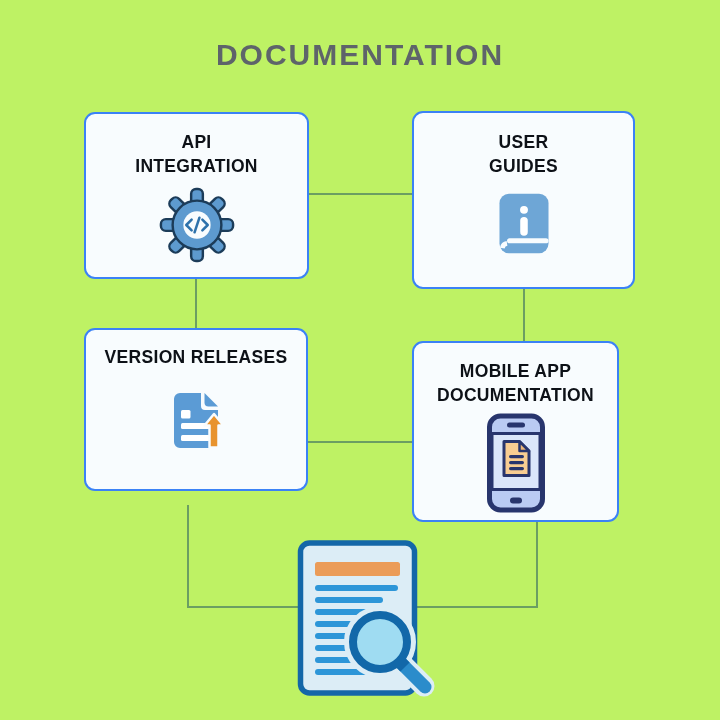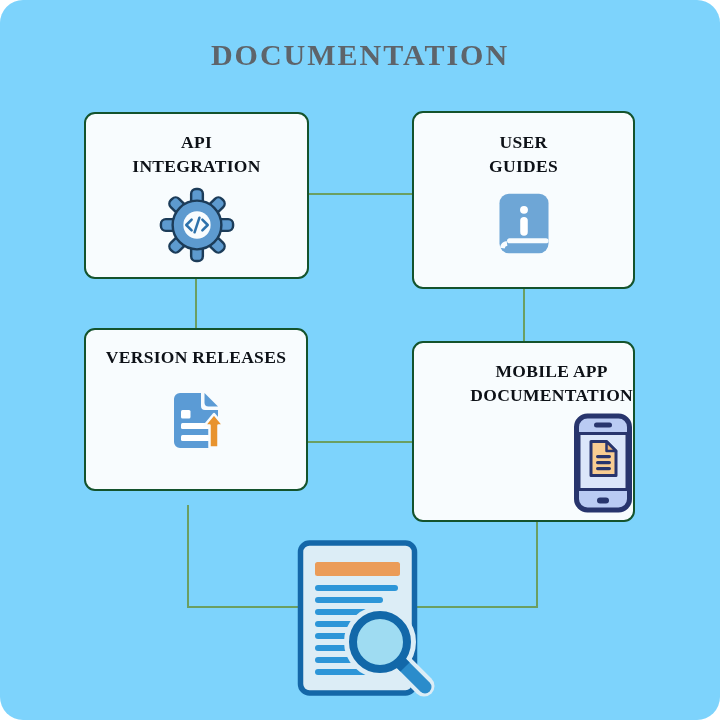--- a/index.html
+++ b/index.html
@@ -1,40 +1,39 @@
 <!DOCTYPE html>
 <html><head>
 <meta charset="utf-8">
 <style>
   html,body{margin:0;padding:0;}
   .canvas{
     position:relative;width:720px;height:720px;overflow:hidden;
-    background:#7dd3fc;
-    font-family:Liberation Serif, serif;
-    border-radius:23px;
+    background:#bef264;
+    font-family:Liberation Sans, sans-serif;
   }
   .title{
     position:absolute;left:0;top:38px;width:720px;
     text-align:center;font-size:30px;font-weight:bold;
     letter-spacing:2px;color:#5e646a;
   }
   .node{
     position:absolute;box-sizing:border-box;
-    background:#f8fcfe;border:2px solid #14532d;border-radius:11px;
+    background:#f8fcfe;border:2px solid #3b82f6;border-radius:11px;
     display:flex;flex-direction:column;align-items:center;
   }
   .node-label{
     font-weight:bold;font-size:17.5px;line-height:24px;
     letter-spacing:.3px;color:#0d1117;text-align:center;
     white-space:pre-line;
   }
   #node-api{left:84px;top:112px;width:225px;height:167px;padding-top:16px;}
   #node-guides{left:412px;top:111px;width:223px;height:178px;padding-top:17px;}
   #node-releases{left:84px;top:328px;width:224px;height:163px;padding-top:15px;}
-  #node-mobile{left:412px;top:341px;width:223px;height:181px;padding-top:16px;align-items:flex-end;}
+  #node-mobile{left:412px;top:341px;width:207px;height:181px;padding-top:16px;}
   .connector{position:absolute;background:#6b9f62;}
   #c1{left:309px;top:193px;width:103px;height:2px;}
   #c2{left:195px;top:279px;width:2px;height:63px;}
   #c3{left:523px;top:289px;width:2px;height:52px;}
   #c4{left:308px;top:441px;width:104px;height:2px;}
   #c5{left:187px;top:505px;width:2px;height:103px;}
   #c6{left:187px;top:606px;width:130px;height:2px;}
   #c7{left:536px;top:522px;width:2px;height:86px;}
   #c8{left:400px;top:606px;width:138px;height:2px;}
   .icon-gear{margin-top:8px;}

